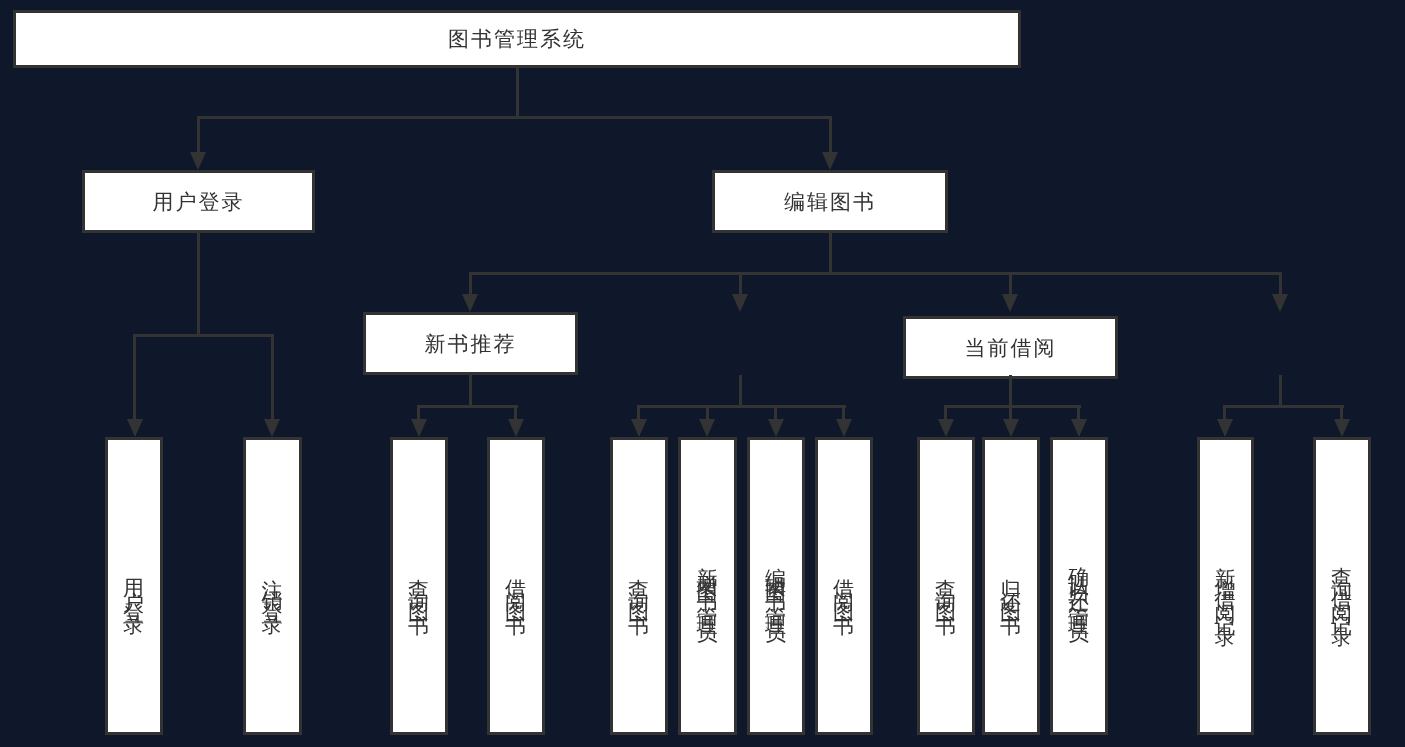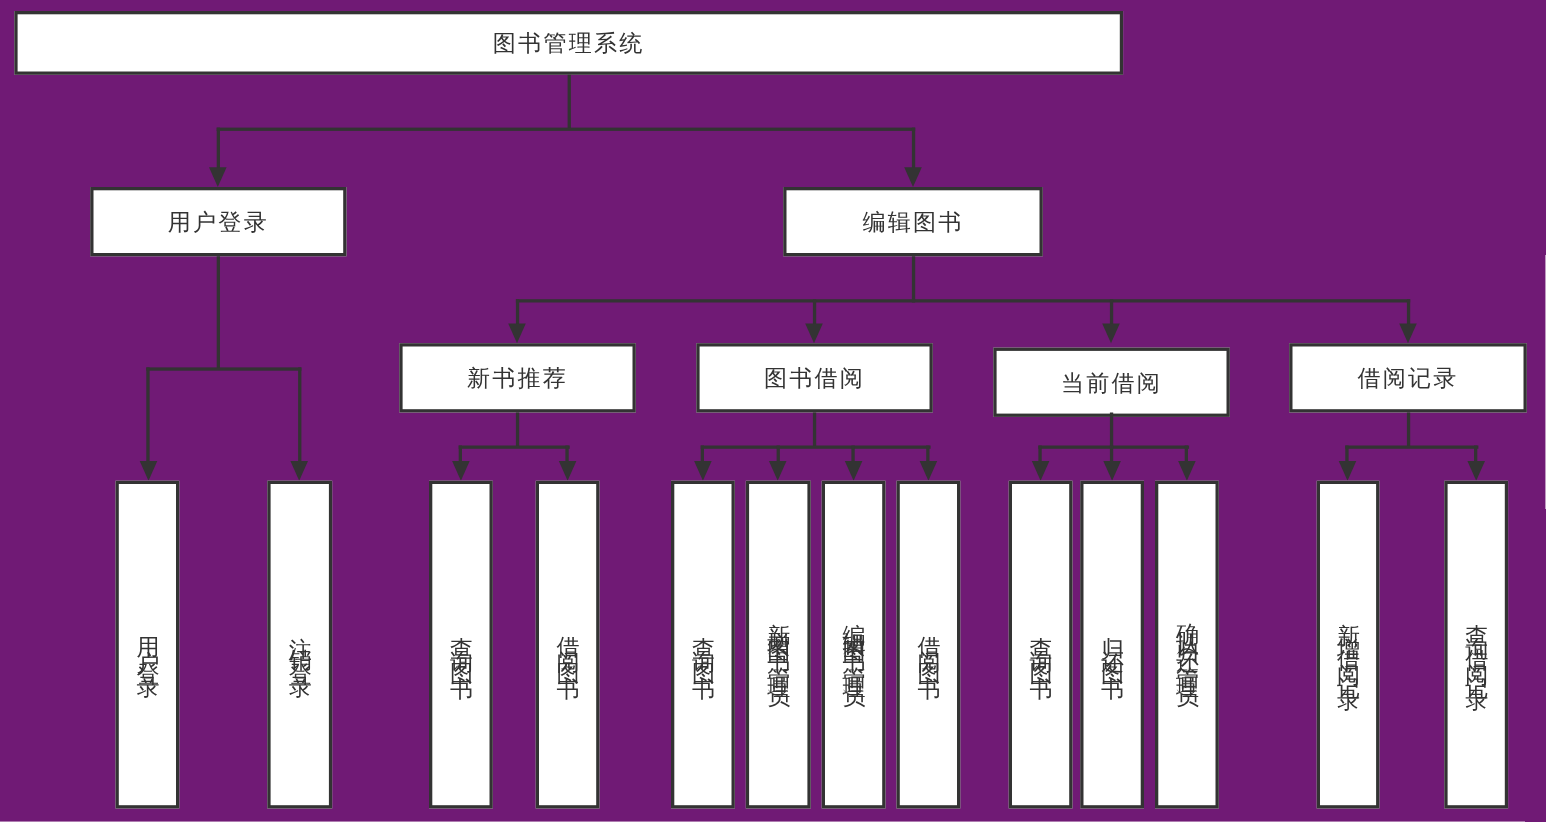--- a/index.html
+++ b/index.html
@@ -1,20 +1,20 @@
 <!DOCTYPE html>
 <html lang="zh"><head>
 <meta charset="utf-8">
 <style>
   html, body { margin: 0; padding: 0; background: #ffffff; }
   .canvas {
     position: relative;
     width: 1405px;
     height: 747px;
-    background: #701a75;
+    background: #0f172a;
     font-family: "Liberation Sans", "DejaVu Sans", sans-serif;
     color: #333333;
     overflow: hidden;
   }
   .box {
     position: absolute;
     box-sizing: border-box;
     border: 3px solid #333333;
     background: #ffffff;
     display: flex;
@@ -96,28 +96,22 @@
   <div class="line" style="left:1009px; top:272px; width:3px; height:25px;"></div>
   <div class="line" style="left:1279px; top:272px; width:3px; height:25px;"></div>
   <div class="arrow" style="left:462px; top:294px;"></div>
   <div class="arrow" style="left:732px; top:294px;"></div>
   <div class="arrow" style="left:1002px; top:294px;"></div>
   <div class="arrow" style="left:1272px; top:294px;"></div>
 
   <div class="box h" style="left:363px; top:312px; width:215px; height:63px;">
     <span>新书推荐</span>
   </div>
-  <div class="box h" style="left:633px; top:312px; width:215px; height:63px;">
-    <span>图书借阅</span>
-  </div>
   <div class="box h" style="left:903px; top:316px; width:215px; height:63px;">
     <span>当前借阅</span>
-  </div>
-  <div class="box h" style="left:1172px; top:312px; width:216px; height:63px;">
-    <span>借阅记录</span>
   </div>
 
   <div class="line" style="left:469px; top:375px; width:3px; height:32px;"></div>
   <div class="line" style="left:417px; top:405px; width:101px; height:3px;"></div>
   <div class="line" style="left:417px; top:405px; width:3px; height:16px;"></div>
   <div class="line" style="left:514px; top:405px; width:3px; height:16px;"></div>
   <div class="arrow" style="left:411px; top:419px;"></div>
   <div class="arrow" style="left:508px; top:419px;"></div>
 
   <div class="line" style="left:739px; top:375px; width:3px; height:32px;"></div>

